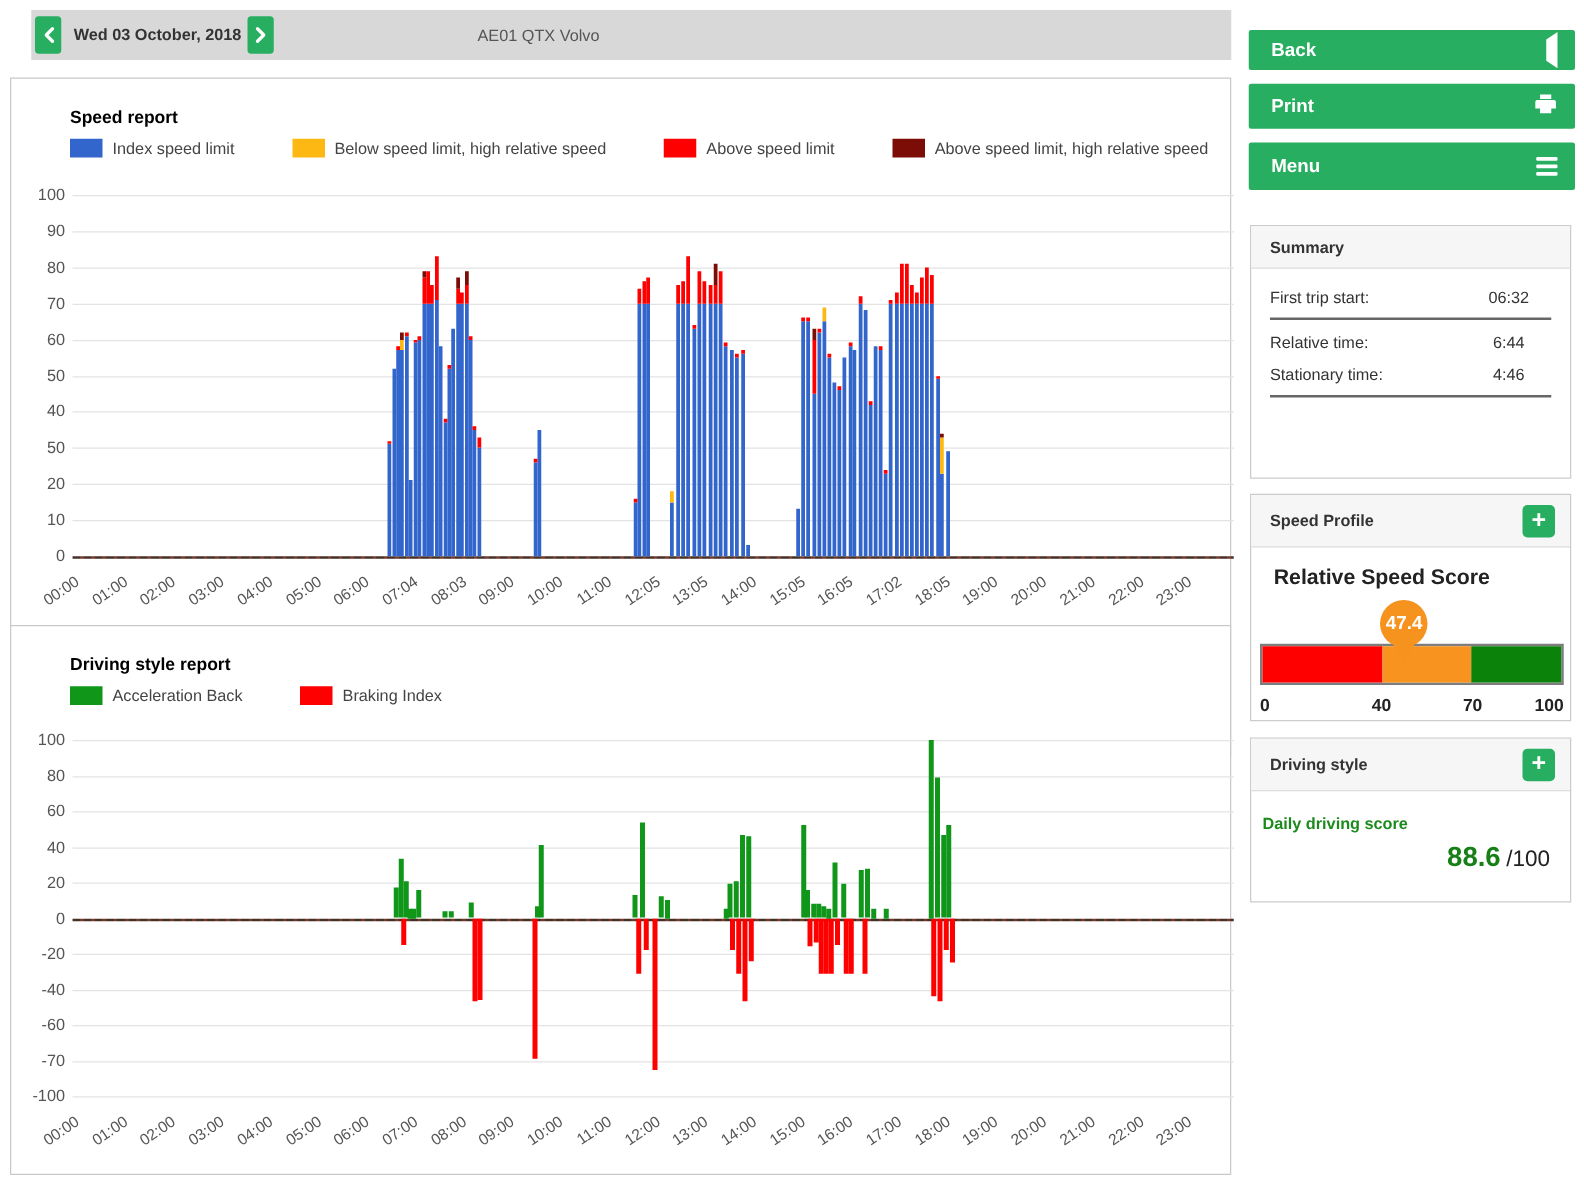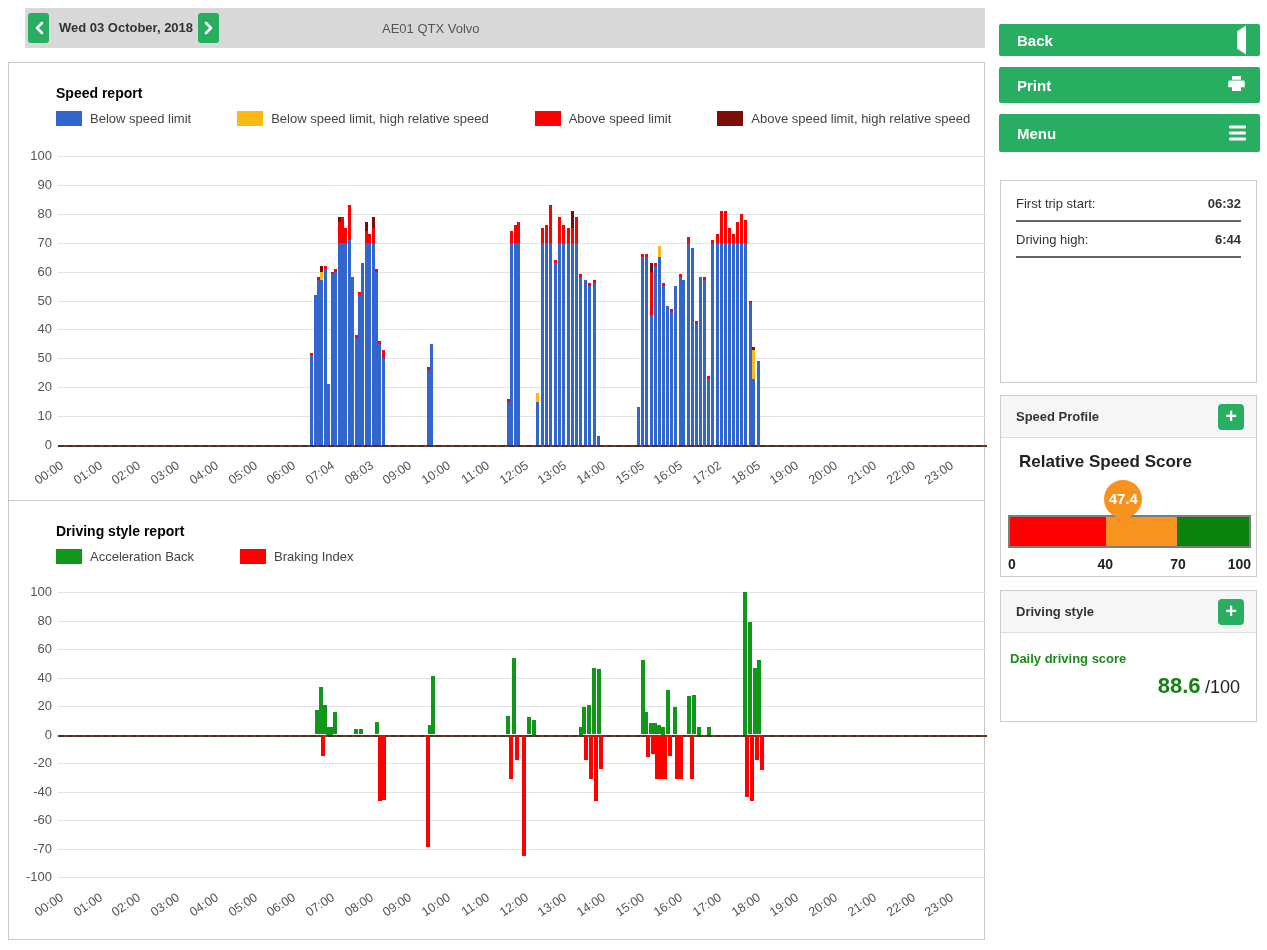--- a/index.html
+++ b/index.html
@@ -44,21 +44,21 @@
   .side-panel { position:absolute; left:1000px; width:257px; background:#fff; border:1px solid #ccc; }
   #summary-panel { top:180px; height:203px; }
   #speedprofile-panel { top:395px; height:182px; }
   #drivingstyle-panel { top:590px; height:132px; }
   .panel-hdr { position:relative; background:#f6f6f6; border-bottom:1px solid #ddd; font-size:13px; font-weight:700; color:#333; padding-left:15px; }
   #summary-panel .panel-hdr { height:34px; line-height:34px; }
   #speedprofile-panel .panel-hdr, #drivingstyle-panel .panel-hdr { height:42px; line-height:42px; }
   .plus-btn { position:absolute; right:12px; top:8px; width:26px; height:26px; background:#27ae60; border-radius:4px; color:#fff; font-size:20px; font-weight:700; text-align:center; line-height:25px; cursor:pointer; }
   .sum-body { padding-top:9px; }
   .sum-row { display:flex; align-items:center; height:26px; padding:0 15px; font-size:13px; color:#333; }
-  .sum-row .sl { flex:1; } .sum-row .sv { width:68px; text-align:right;font-weight:bold; }
+  .sum-row .sl { flex:1; } .sum-row .sv { width:68px; text-align:center; }
   .sum-div { height:2px; background:#666; margin:4px 15px; }
 
   .rss-title { position:absolute; left:18px; top:56px; font-size:17px; font-weight:700; color:#222; }
   .gauge { position:absolute; left:7px; top:119px; width:243px; height:33px; border:2px solid #7d7d7d; display:flex; background:#fff; }
   .gauge-seg { height:100%; }
   .gauge-ticks { position:absolute; left:7px; top:160px; width:243px; height:16px; font-size:14px; font-weight:700; color:#222; }
   .gtick { position:absolute; top:0; transform:translateX(-50%); }
   .gtick.first { transform:none; } .gtick.last { transform:translateX(-100%); }
   .balloon { position:absolute; top:84px; width:38px; height:38px; border-radius:50%; background:#f6921e; color:#fff; font-size:15px; font-weight:700; text-align:center; line-height:38px; z-index:3; }
   .balloon-tail { position:absolute; top:120px; width:0; height:0; border-left:8px solid transparent; border-right:8px solid transparent; border-top:16px solid #f6921e; z-index:3; }
@@ -86,21 +86,21 @@
         </svg>
     </div>
     <div class="hdr-vehicle">AE01 QTX Volvo</div>
   </div>
 
   <div class="panel" id="speed-panel">
     <div class="chart-title">Speed report</div>
     <div class="legend" id="speed-legend">
         <div class="legend-item">
           <div class="swatch" style="background: rgb(51, 102, 204);"></div>
-          <div>Below speed limit</div>
+          <div>Index speed limit</div>
         </div>
         <div class="legend-item">
           <div class="swatch" style="background: rgb(253, 184, 19);"></div>
           <div>Below speed limit, high relative speed</div>
         </div>
         <div class="legend-item">
           <div class="swatch" style="background: rgb(254, 0, 0);"></div>
           <div>Above speed limit</div>
         </div>
         <div class="legend-item">
@@ -434,29 +434,34 @@
   <div class="side-btn" id="btn-menu">
     <span class="lbl">Menu</span>
     <span class="ic hamburger">
         <span></span>
         <span></span>
         <span></span>
       </span>
   </div>
 
   <div class="side-panel" id="summary-panel">
+    <div class="panel-hdr">Summary</div>
     <div class="sum-body" id="summary-body">
         <div class="sum-row">
           <div class="sl">First trip start:</div>
           <div class="sv">06:32</div>
         </div>
         <div class="sum-div"></div>
         <div class="sum-row">
-          <div class="sl">Driving high:</div>
+          <div class="sl">Relative time:</div>
           <div class="sv">6:44</div>
+        </div>
+        <div class="sum-row">
+          <div class="sl">Stationary time:</div>
+          <div class="sv">4:46</div>
         </div>
         <div class="sum-div"></div>
       </div>
   </div>
 
   <div class="side-panel" id="speedprofile-panel">
     <div class="panel-hdr">
       <span>Speed Profile</span>
       <span class="plus-btn">+</span>
     </div>

